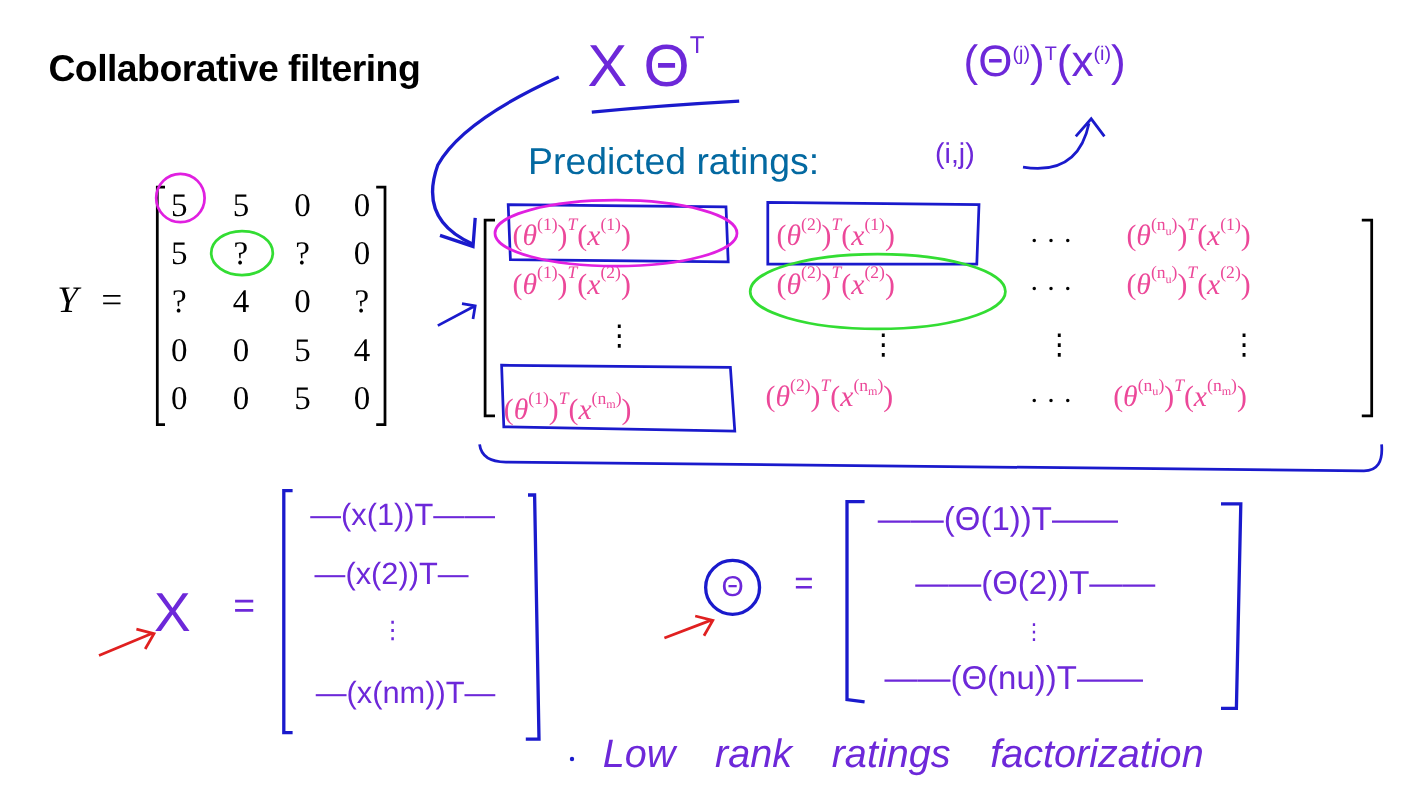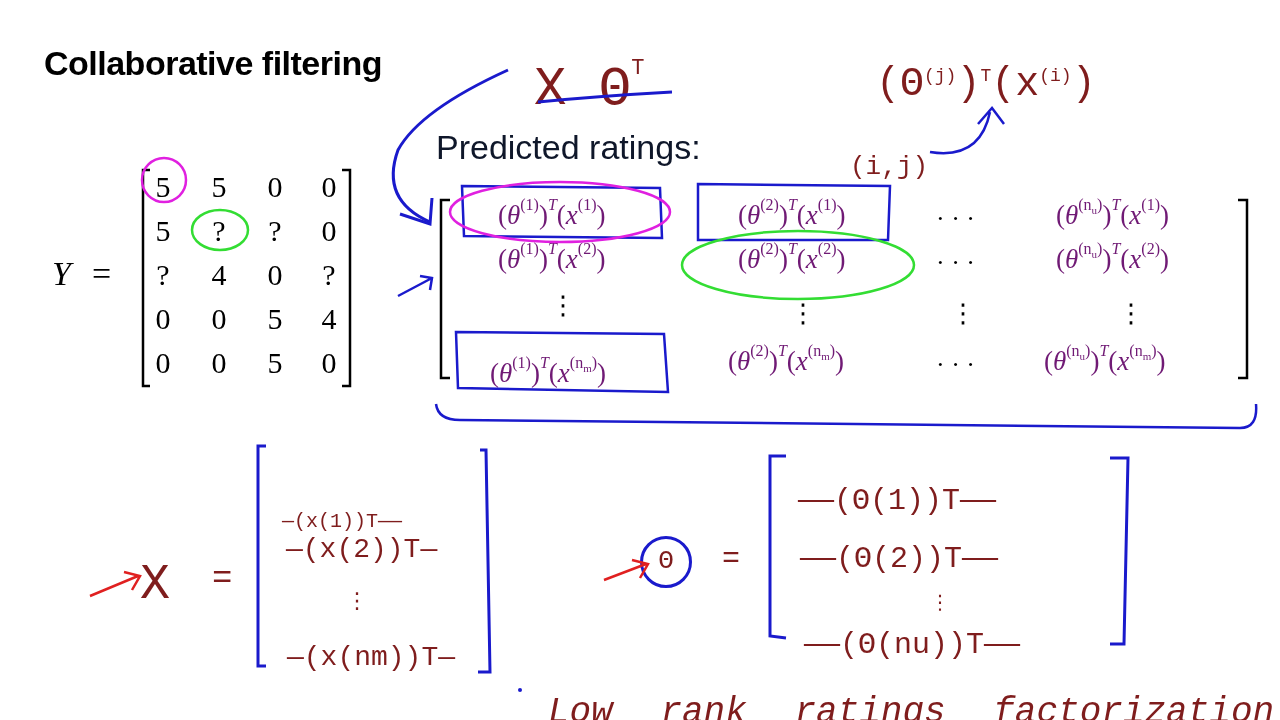--- a/index.html
+++ b/index.html
@@ -1,28 +1,28 @@
 <!DOCTYPE html>
 <html><head>
 <meta charset="utf-8">
 <style>
   html,body{margin:0;padding:0;background:#fff;}
   body{width:1280px;height:720px;position:relative;overflow:hidden;font-family:"Liberation Serif",serif;}
   .abs{position:absolute;}
   .title{left:44px;top:44px;font-family:"Liberation Sans",sans-serif;font-weight:bold;font-size:34px;color:#000;letter-spacing:-0.5px;}
-  .subtitle{left:436px;top:128px;font-family:"Liberation Sans",sans-serif;font-size:34px;color:#0f172a;}
+  .subtitle{left:480px;top:128px;font-family:"Liberation Sans",sans-serif;font-size:34px;color:#0369a1;}
   .ylabel{left:52px;top:255px;font-size:34px;font-style:italic;color:#000;}
   .yeq{left:92px;top:255px;font-size:34px;color:#000;}
   .ycell{font-size:30px;color:#000;width:40px;text-align:center;}
-  .pcell{font-size:27px;color:#701a75;white-space:nowrap;margin-left:32px;}
+  .pcell{font-size:27px;color:#ec4899;white-space:nowrap;}
   .pcell sup{font-size:16px;vertical-align:14px;}
   .pcell sup.T{font-style:italic;}
   .pcell i{font-style:italic;}
   .dots{font-size:26px;color:#000;}
-  .hand{color:#7f1d1d;font-family:Liberation Mono, monospace;margin-top:28px;}
+  .hand{color:#6d28d9;font-family:Liberation Sans, sans-serif;}
   svg{position:absolute;left:0;top:0;}
 </style>
 </head>
 <body>
 
 <div class="abs title">Collaborative filtering</div>
 <div class="abs subtitle">Predicted ratings:</div>
 
 <div class="abs ylabel">Y</div>
 <div class="abs yeq">=</div>
@@ -80,29 +80,29 @@
   <span>(Θ</span><sup style="font-size:18px">(j)</sup><span>)</span><sup style="font-size:18px">T</sup><span>(x</span><sup style="font-size:18px">(i)</sup><span>)</span>
 </div>
 <div class="abs hand" style="left:850px;top:124px;font-size:26px;">(i,j)</div>
 
 <div class="abs hand" style="left:534px;top:28px;font-size:54px;">
   <span>X Θ</span><sup style="font-size:22px;vertical-align:30px">T</sup>
 </div>
 
 <div class="abs hand" style="left:140px;top:528px;font-size:50px;">X</div>
 <div class="abs hand" style="left:212px;top:532px;font-size:34px;">=</div>
-<div class="abs hand" style="left:282px;top:482px;font-size:20px;white-space:nowrap">—(x(1))T——</div>
+<div class="abs hand" style="left:282px;top:452px;font-size:28px;white-space:nowrap">—(x(1))T——</div>
 <div class="abs hand" style="left:286px;top:506px;font-size:28px;white-space:nowrap">—(x(2))T—</div>
 <div class="abs hand" style="left:346px;top:560px;font-size:22px;">⋮</div>
 <div class="abs hand" style="left:287px;top:614px;font-size:28px;white-space:nowrap">—(x(nm))T—</div>
 
 <div class="abs hand" style="left:640px;top:508px;font-size:40px;width:46px;height:46px;border:3px solid #1a1acc;border-radius:50%;text-align:center;line-height:44px;font-size:26px">Θ</div>
 <div class="abs hand" style="left:722px;top:514px;font-size:30px;">=</div>
 <div class="abs hand" style="left:798px;top:456px;font-size:30px;white-space:nowrap">——(Θ(1))T——</div>
-<div class="abs hand" style="left:800px;top:514px;font-size:30px;white-space:nowrap">——(Θ(2))T——</div>
+<div class="abs hand" style="left:832px;top:514px;font-size:30px;white-space:nowrap">——(Θ(2))T——</div>
 <div class="abs hand" style="left:930px;top:562px;font-size:20px;">⋮</div>
 <div class="abs hand" style="left:804px;top:600px;font-size:30px;white-space:nowrap">——(Θ(nu))T——</div>
 
 <div class="abs hand" style="left:548px;top:664px;font-size:36px;font-style:italic;word-spacing:26px;white-space:nowrap">Low rank ratings factorization</div>
 
 <svg width="1280" height="720">
 
   <g stroke="#000" stroke-width="2.5" fill="none">
     <path d="M150 170 L143 170 L143 386 L150 386"></path>
     <path d="M342 170 L350 170 L350 386 L342 386"></path>

